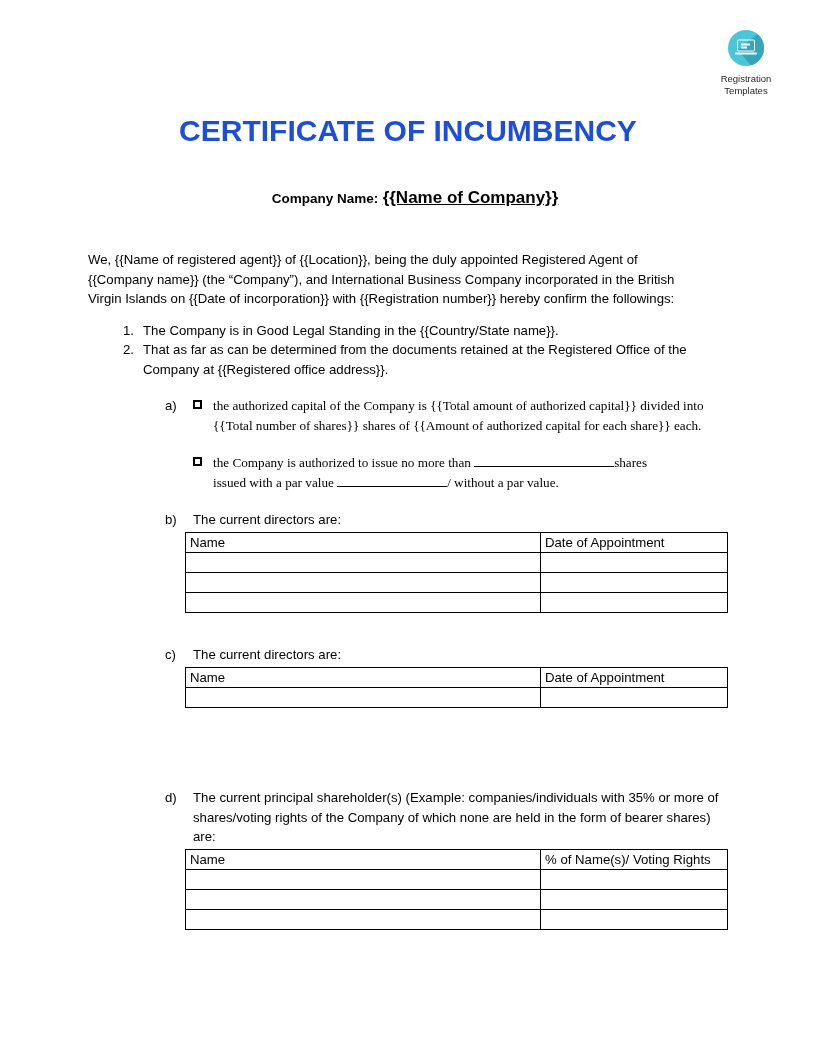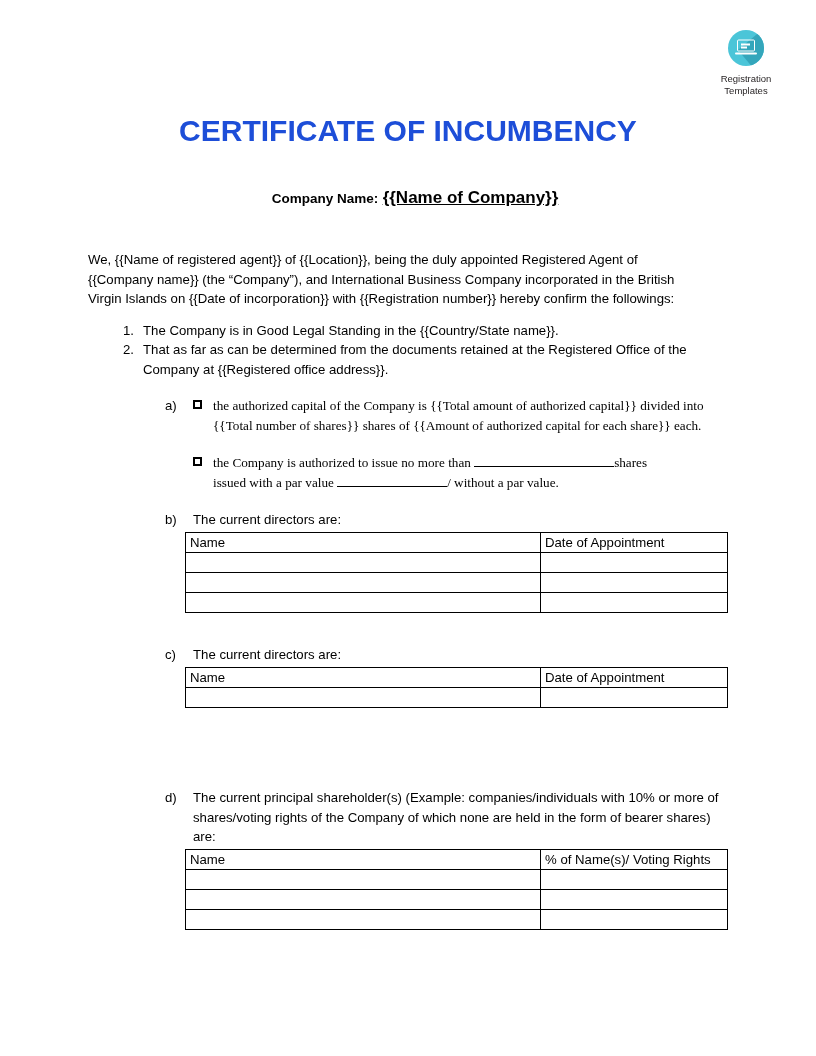--- a/index.html
+++ b/index.html
@@ -354,21 +354,21 @@
           <tr>
             <td></td>
             <td></td>
           </tr>
         </tbody>
       </table>
     </div>
 
     <div class="alpha-item sec-d">
       <span class="marker">d)</span>
-      <div class="tbl-label">The current principal shareholder(s) (Example: companies/individuals with 10% or more of shares/voting rights of the Company of which none are held in the form of bearer shares) are:</div>
+      <div class="tbl-label">The current principal shareholder(s) (Example: companies/individuals with 35% or more of shares/voting rights of the Company of which none are held in the form of bearer shares) are:</div>
       <table class="form-table">
         <colgroup>
             <col class="c1">
             <col class="c2">
           </colgroup>
         <thead>
           <tr>
             <th>Name</th>
             <th>% of Name(s)/ Voting Rights</th>
           </tr>

